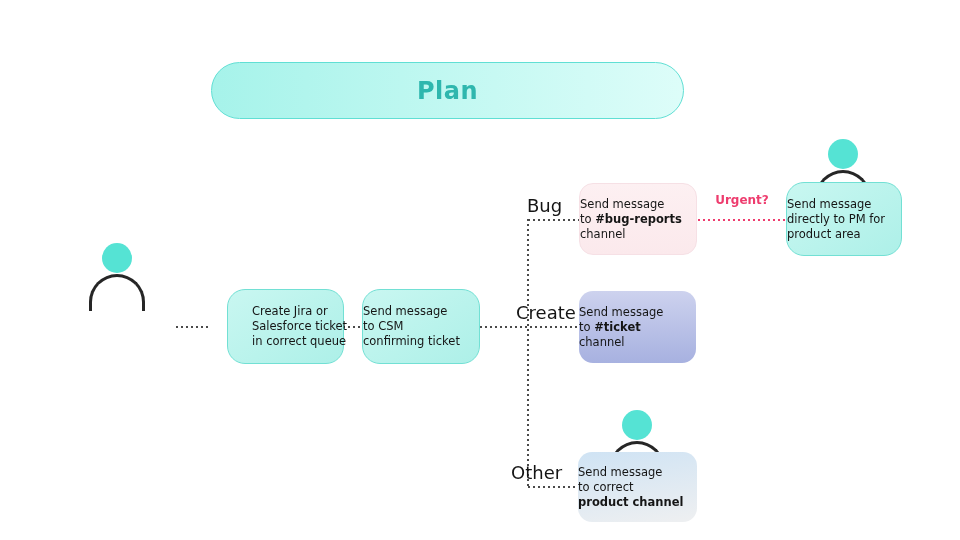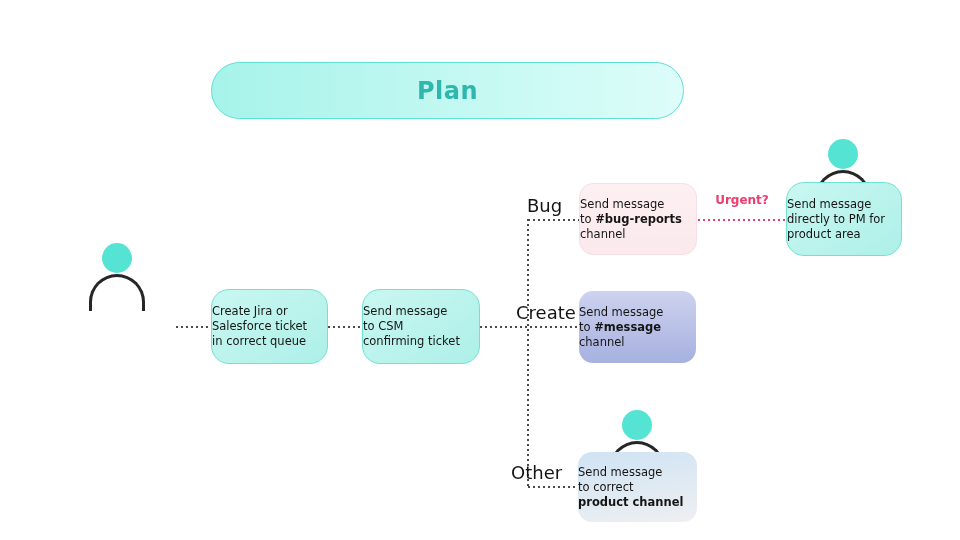--- a/index.html
+++ b/index.html
@@ -21,21 +21,21 @@
     display:flex;flex-direction:column;align-items:flex-start;justify-content:center;
     text-align:center;font-size:11.5px;line-height:15px;color:#151515;
   }
   .node .ln{white-space:nowrap;}
   .node strong{font-weight:bold;}
   .teal{
     background:linear-gradient(145deg,#c9f7f1 0%,#adf0e8 100%);
     border:1px solid #72e0d4;border-radius:18px;
   }
   .n-request{left:58px;top:256px;width:118px;height:74px;}
-  .n-ticket{left:211px;top:257px;width:117px;height:75px;}
+  .n-ticket{left:227px;top:257px;width:117px;height:75px;padding-left:24px;}
   .n-confirm{left:362px;top:257px;width:118px;height:75px;}
   .n-bug{
     left:579px;top:151px;width:118px;height:72px;border-radius:14px;
     background:linear-gradient(180deg,#fdf0f2 0%,#fbe9ec 100%);
     border:1px solid #f6e0e5;
   }
   .n-pm{left:786px;top:150px;width:116px;height:74px;}
   .n-billing{
     left:579px;top:259px;width:117px;height:72px;border-radius:14px;
     background:linear-gradient(180deg,#cdd2ee 0%,#a7b1e0 100%);
@@ -136,21 +136,21 @@
   </div>
 
   <div class="node teal n-pm">
     <div class="ln">Send message</div>
     <div class="ln">directly to PM for</div>
     <div class="ln">product area</div>
   </div>
 
   <div class="node n-billing">
     <div class="ln">Send message</div>
-    <div class="ln"><span>to </span><strong>#message</strong></div>
+    <div class="ln"><span>to </span><strong>#ticket</strong></div>
     <div class="ln">channel</div>
   </div>
 
   <div class="node n-other">
     <div class="ln">Send message</div>
     <div class="ln">to correct</div>
     <div class="ln"><strong>product channel</strong></div>
   </div>
 
 </div>

